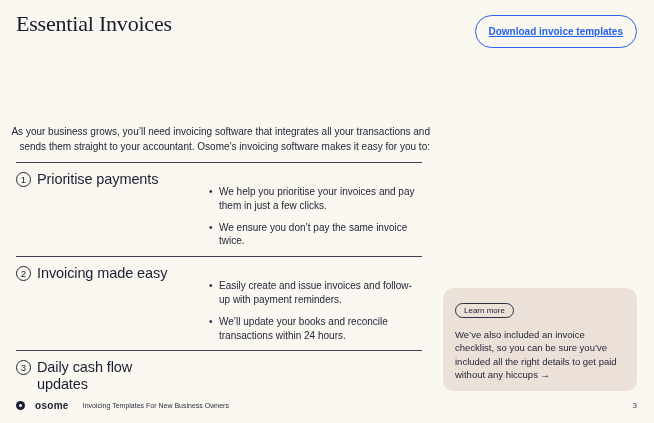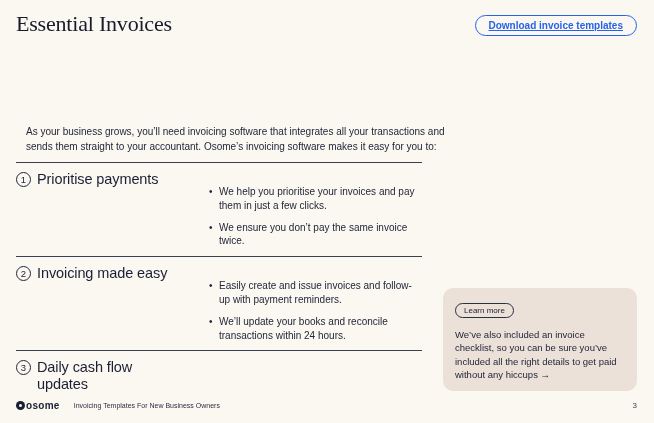--- a/index.html
+++ b/index.html
@@ -18,43 +18,44 @@
     left: 16px; top: 11px;
     font-family: "Liberation Serif", serif;
     font-weight: 500;
     font-size: 22px;
     letter-spacing: -0.2px;
     color: #171B2C;
   }
   .download-btn {
     position: absolute;
     right: 17px; top: 15px;
-    height: 21px;
+    height: 33px;
     padding: 0 13px;
     border: 1.5px solid var(--accent-blue, #2563EB);
     border-radius: 999px;
     background: transparent;
     color: var(--accent-blue, #2563EB);
     font-family: "Liberation Sans", sans-serif;
     font-size: 10px;
     font-weight: 700;
     text-decoration: underline;
     cursor: pointer;
     display: inline-flex;
     align-items: center;
   }
 
   
   .intro {
     position: absolute;
-    left: 26px; top: 124px;
+    left: 4px; top: 124px;
     width: 426px;
     font-size: 10px;
     line-height: 1.5;
     color: #23273A;
+    text-align: right;
   }
 
   
   .sections {
     position: absolute;
     left: 16px; top: 162px;
     width: 406px;
   }
   .section-row {
     display: flex;
@@ -141,21 +142,21 @@
     position: absolute;
     left: 0; right: 0; top: 397px;
     height: 16px;
     display: flex;
     align-items: center;
     padding: 0 17px 0 16px;
   }
   .logo {
     display: inline-flex;
     align-items: center;
-    gap: 1px;
+    gap: 10px;
   }
   .logo-icon {
     width: 9px; height: 9px;
     border-radius: 50%;
     background: #1B1F33;
     position: relative;
   }
   .logo-icon::after {
     content: "";
     position: absolute;

